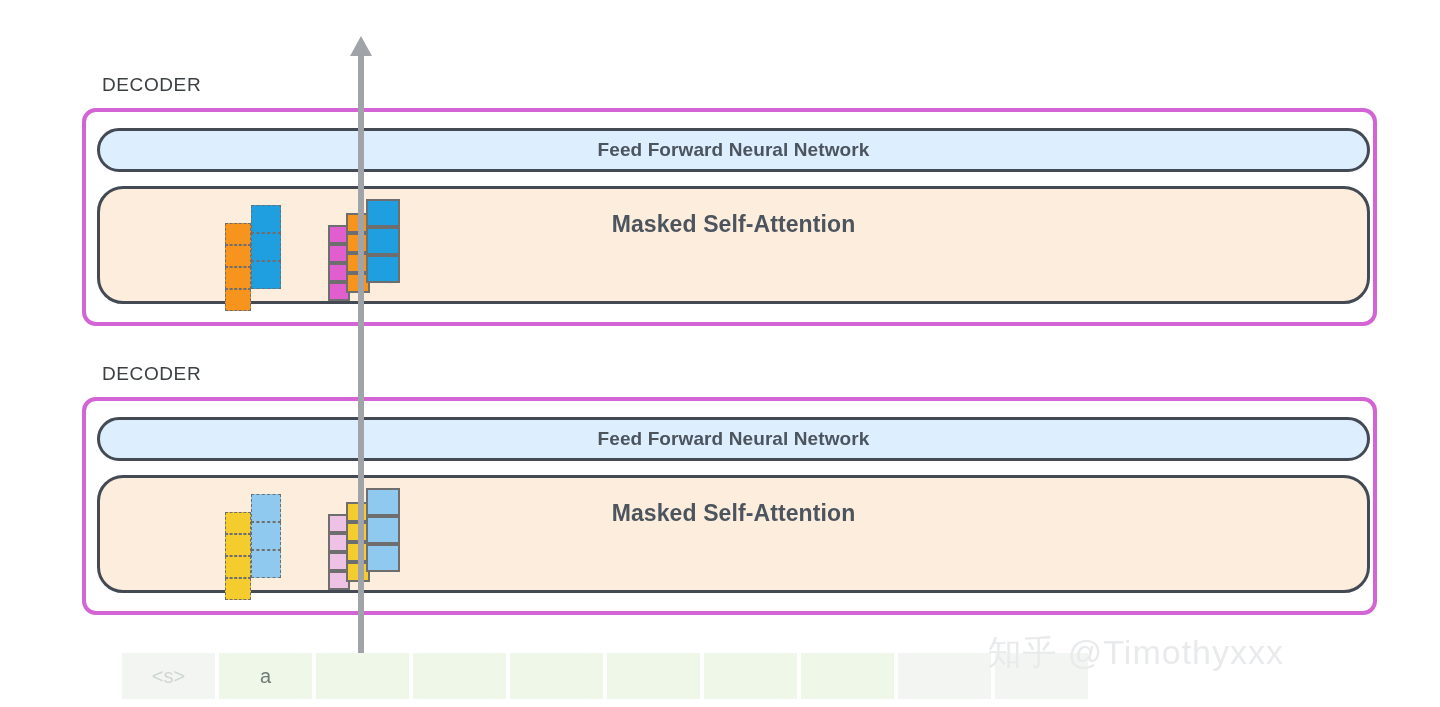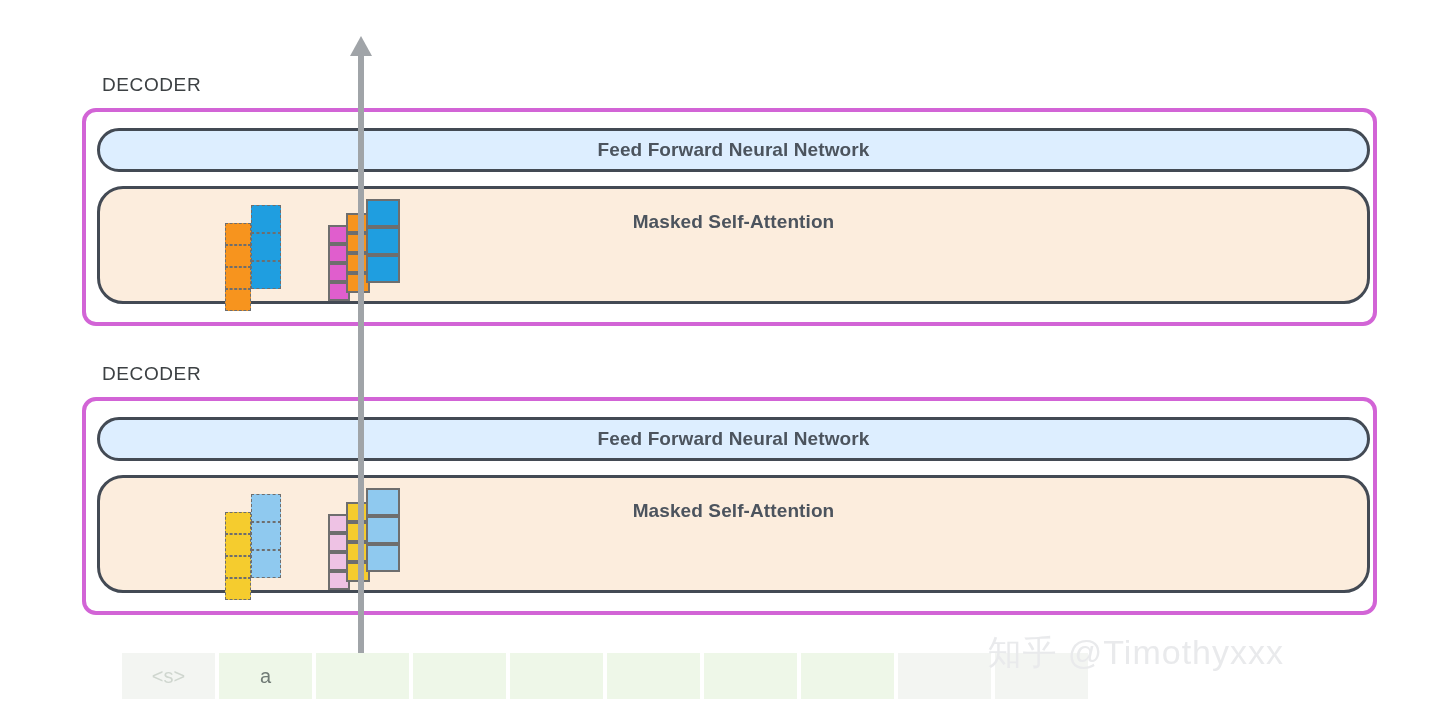--- a/index.html
+++ b/index.html
@@ -91,21 +91,21 @@
     border: 3.5px solid #434a54;
     border-radius: 26px;
     background: #fceddd;
     box-sizing: border-box;
   }
   .msa-label {
     position: absolute;
     left: 0; right: 0;
     top: 22px;
     text-align: center;
-    font-size: 19px;
+    font-size: 23px;
     font-weight: bold;
     color: #4c545e;
     letter-spacing: 0.1px;
   }
 
   
   .vecgroup { position: absolute; }
 
   .vcol {
     position: absolute;

